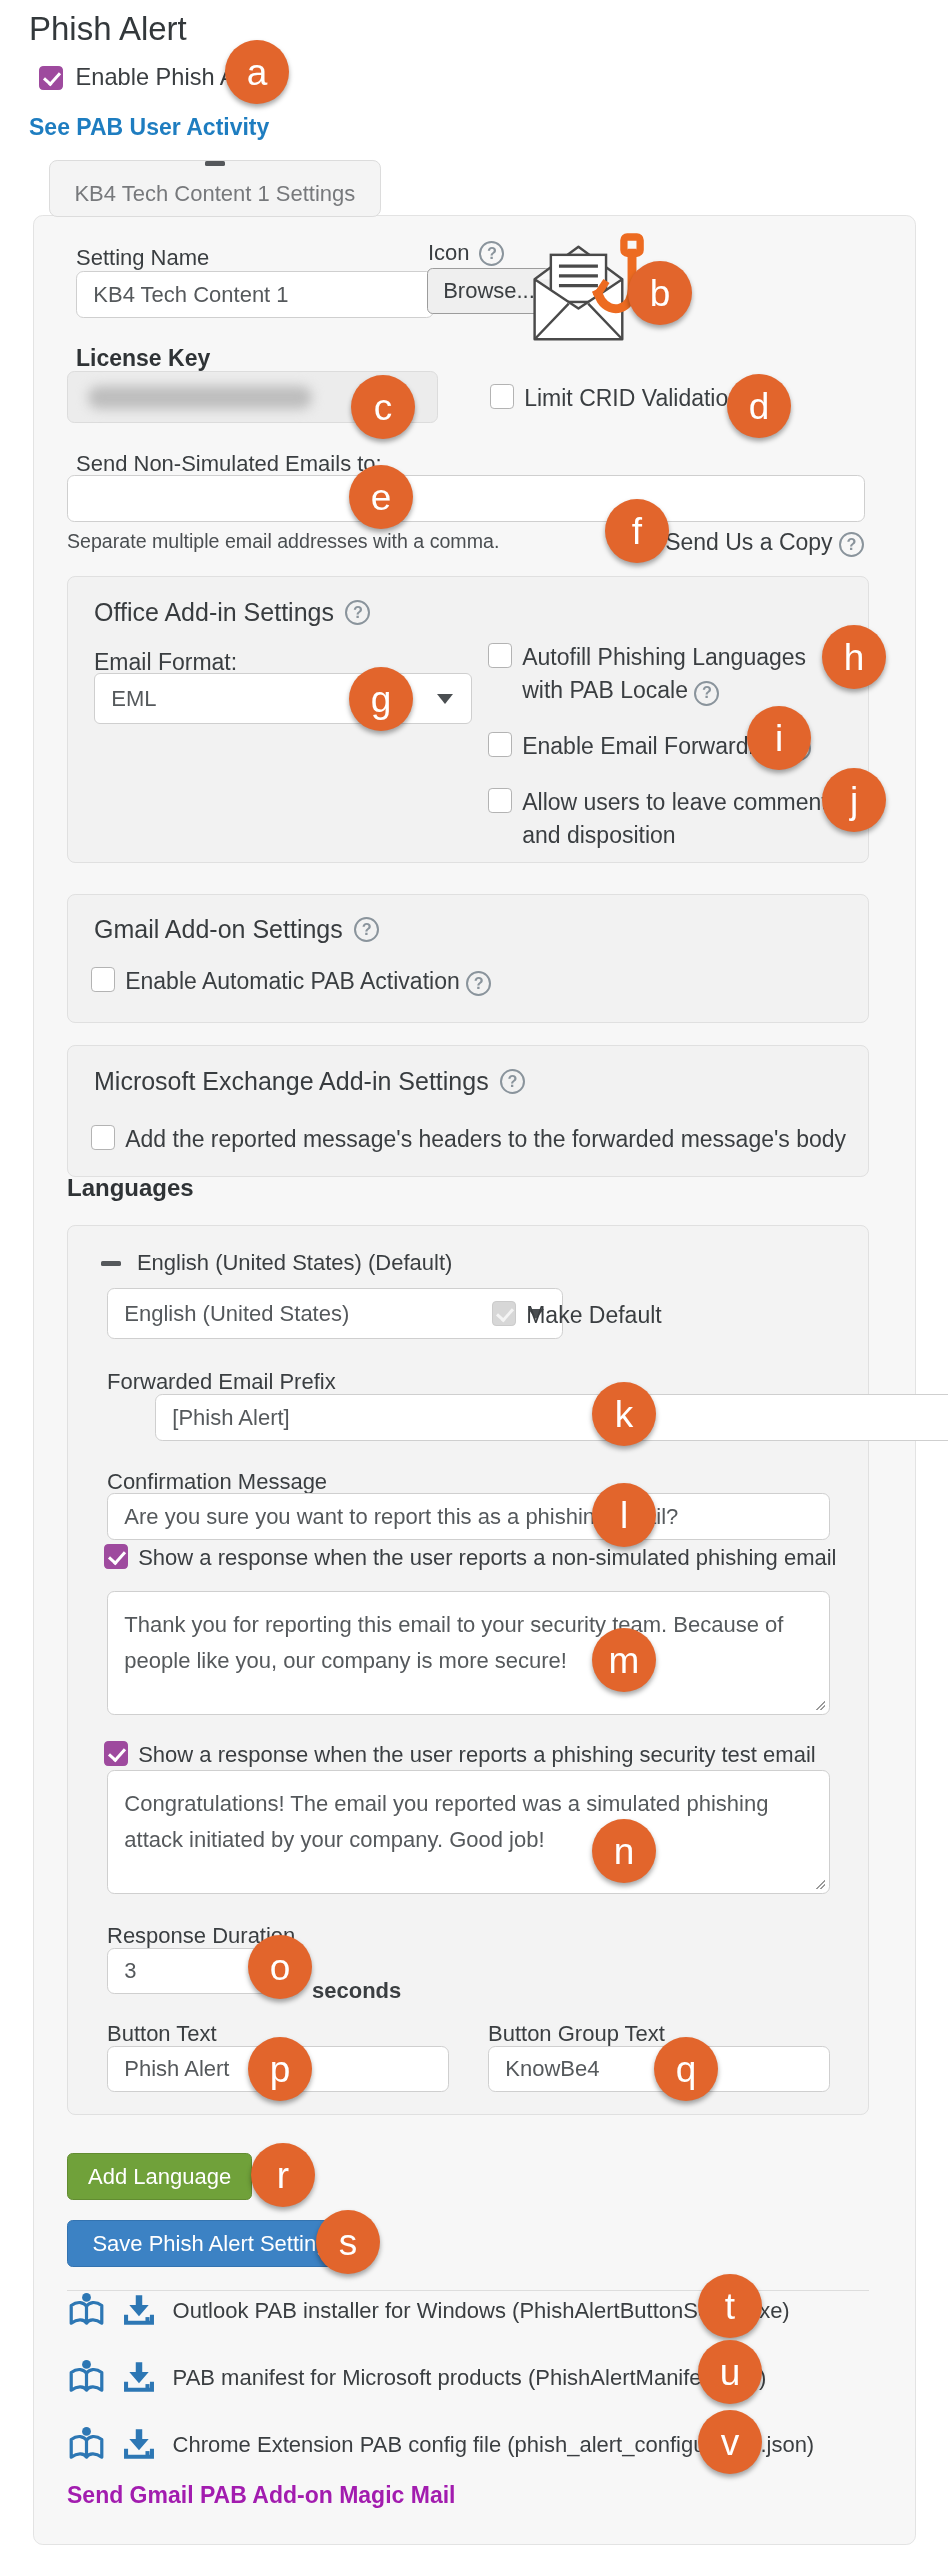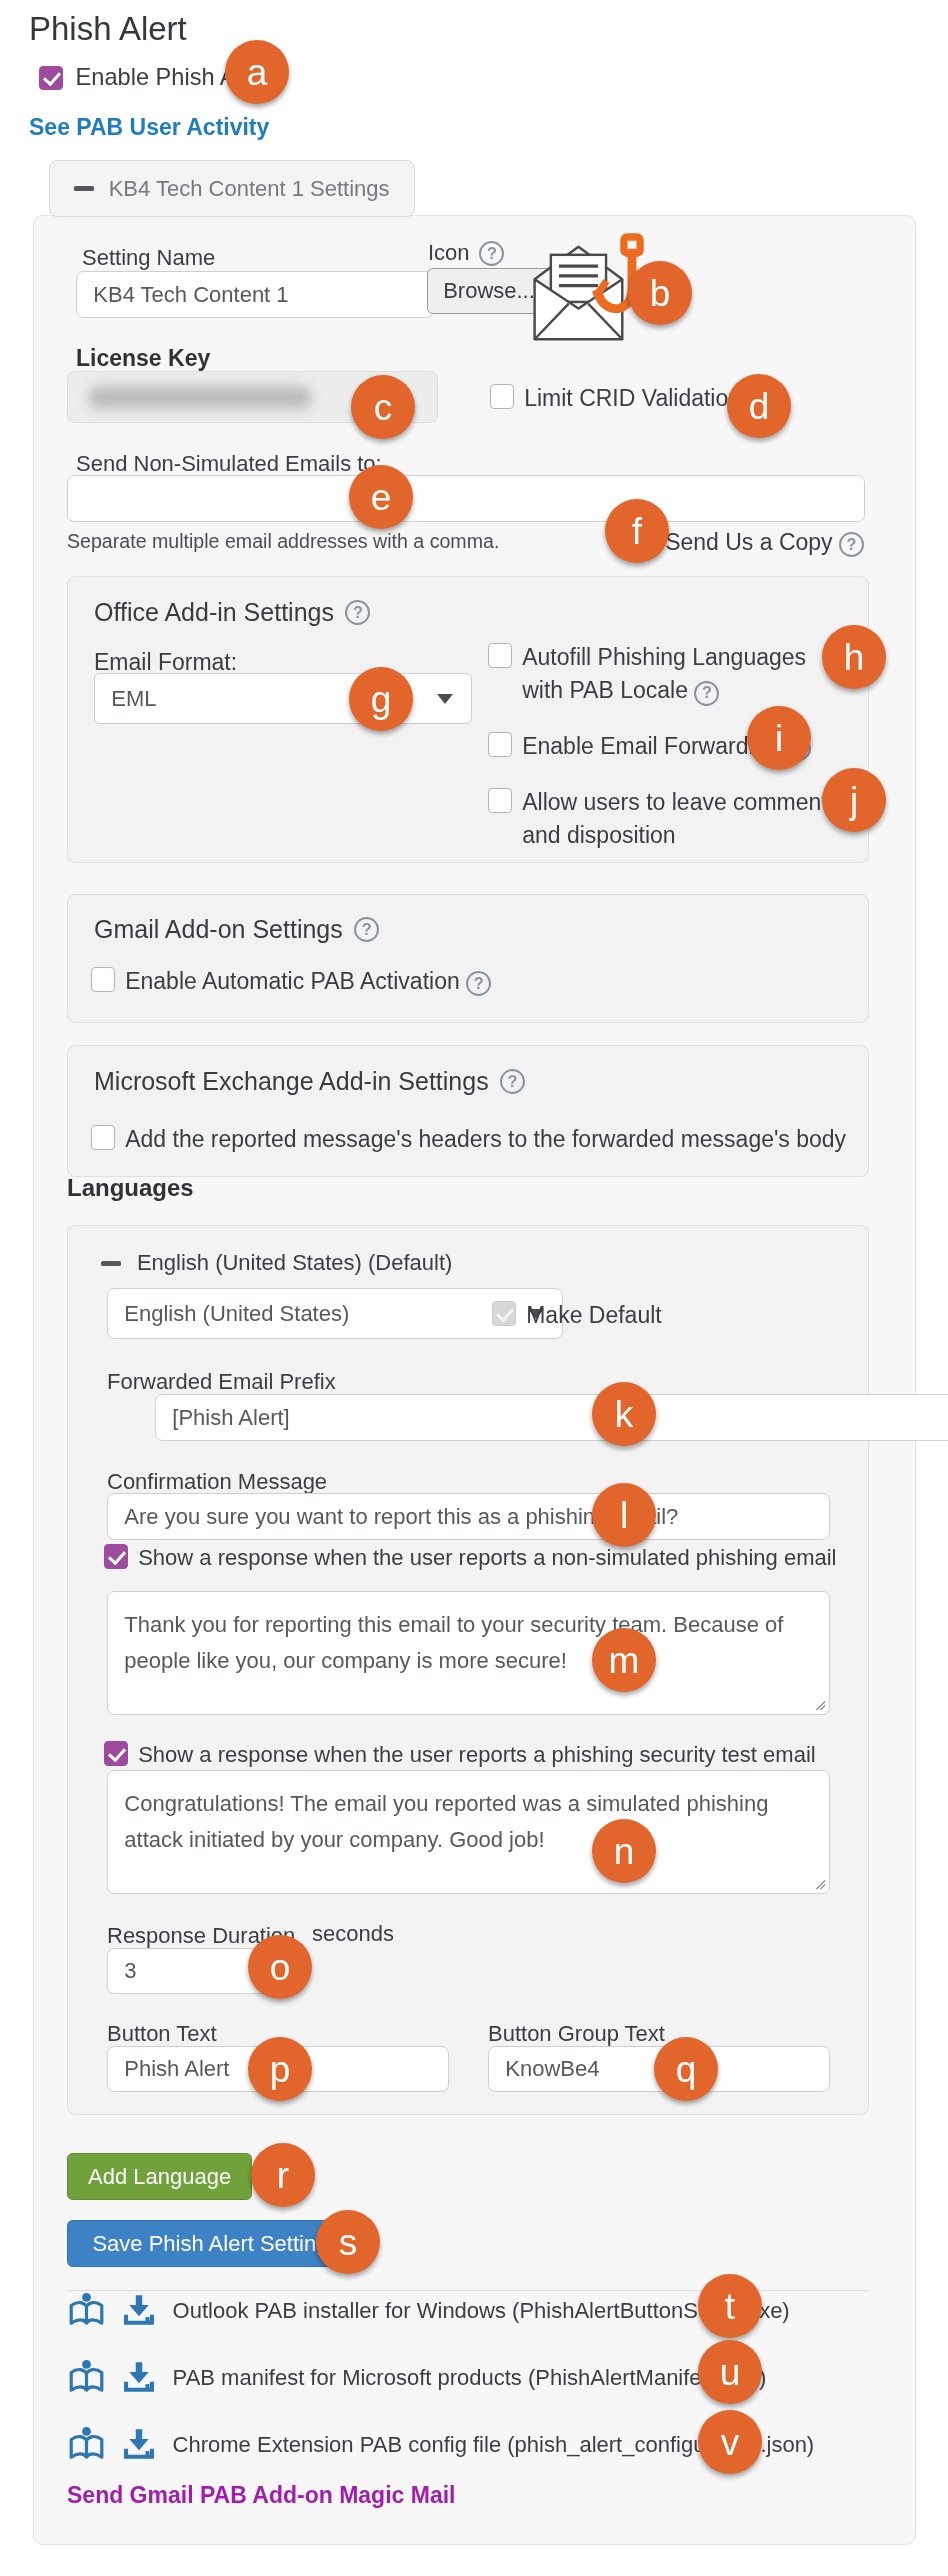--- a/index.html
+++ b/index.html
@@ -38,27 +38,27 @@
     background:#e2652c; color:#fff; display:flex; align-items:center; justify-content:center;
     font-size:37px; line-height:1; transform:translate(-50%,-50%);
     box-shadow:0 3.3px 5.7px rgba(0,0,0,0.35); z-index:50; }
 
   
   #page-title { left:29px; top:9.8px; font-size:33px; color:#33383b; }
   #enable-row { left:39px; top:60px; display:flex; align-items:center; gap:12.2px; font-size:23.6px; }
   #pab-activity-link { left:29px; top:114px; font-size:23px; font-weight:bold; color:#1e7dc0; text-decoration:none; }
   #settings-tab { left:49px; top:160px; height:57px; padding:0 24.4px; background:#f4f4f4;
     border:0.8px solid #dcdcdc; border-radius:8.1px; display:flex; align-items:center; gap:14.7px;
-    font-size:22px; color:#77797c; z-index:2; cursor:pointer; }
+    font-size:22px; color:#77797c; z-index:2; cursor:pointer;flex-direction:column; }
 
   
   #panel { left:33px; top:215px; width:883px; height:2330px; background:#f7f7f7;
     border:0.8px solid #e3e3e3; border-radius:9.8px; z-index:1; }
 
-  #setting-name-label { left:48px; top:29px; }
+  #setting-name-label { left:42px; top:29px; }
   #setting-name-input { left:42px; top:55px; width:358px; height:47px; }
   #icon-row { left:394px; top:24.4px; display:flex; align-items:center; gap:9.8px; }
   #browse-button { left:393px; top:52px; width:124px; height:46px; background:#efefef;
     border:0.8px solid #9c9c9c; border-radius:5.7px; font-size:22px; color:#3a3e41; cursor:pointer;
     font-family:"Liberation Sans",sans-serif; }
   #envelope-wrap { left:486px; top:16.3px; }
 
   #license-label { left:42px; top:129px; }
   #license-input { left:33px; top:155px; width:371px; height:52px; background:#ececec;
     border:0.8px solid #dcdcdc; border-radius:7.3px; display:flex; align-items:center; padding:0 19.6px; }
@@ -94,21 +94,21 @@
   #prefix-label { left:39px; top:143px; }
   #prefix-input { left:39px; top:168px; width:802px; height:47px;margin-left:48px; }
   #confirm-label { left:39px; top:243px; }
   #confirm-input { left:39px; top:267px; width:723px; height:47px; }
   #resp1-row { left:36px; top:316px; font-size:22px; }
   #resp1-ta { left:39px; top:365px; width:723px; height:124px; }
   #resp2-row { left:36px; top:513px; font-size:22px; }
   #resp2-ta { left:39px; top:544px; width:723px; height:124px; }
   #dur-label { left:39px; top:697px; }
   #dur-input { left:39px; top:722px; width:163px; height:46px; }
-  #dur-unit { left:244px; top:695px; }
+  #dur-unit { left:244px; top:752px;font-weight:bold; }
   #btntext-label { left:39px; top:795px; }
   #btntext-input { left:39px; top:820px; width:342px; height:46px; }
   #btngroup-label { left:420px; top:795px; }
   #btngroup-input { left:420px; top:820px; width:342px; height:46px; }
   .resize-grip { position:absolute; right:4.9px; bottom:4.9px; width:13px; height:13px;
     background:
       linear-gradient(135deg, transparent 0 62%, #9a9a9a 62% 70%, transparent 70% 80%, #9a9a9a 80% 88%, transparent 88%);
   }
 
   #add-language-button { left:33px; top:1937px; height:47px; padding:0 20px; background:#70a13a;

